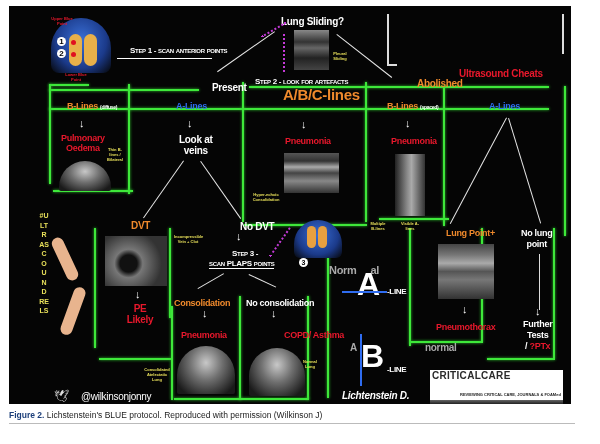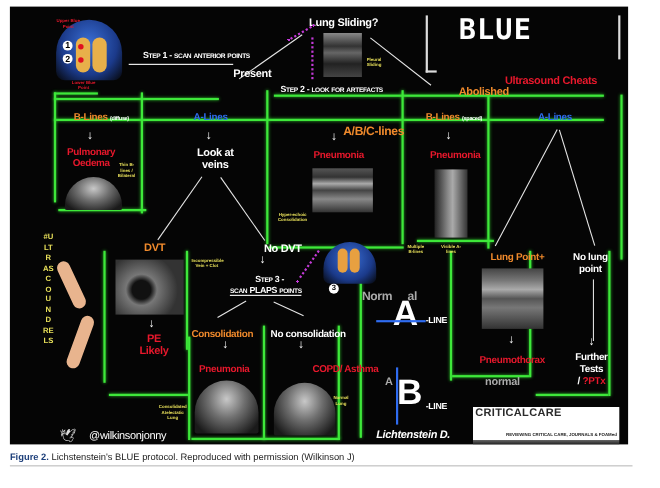--- a/index.html
+++ b/index.html
@@ -54,21 +54,20 @@
   <div class="g v" style="left:318px;top:224px;height:168px;"></div>
   <div class="g v" style="left:400px;top:222px;height:118px;"></div>
   <div class="g h" style="left:402px;top:335px;width:70px;"></div>
   <div class="g v" style="left:472px;top:222px;height:115px;"></div>
   <div class="g h" style="left:478px;top:352px;width:66px;"></div>
   <div class="g v" style="left:544px;top:222px;height:132px;"></div>
 
   <div class="abs" style="left:378px;top:8px;width:2px;height:52px;background:#ddd;"></div>
   <div class="abs" style="left:378px;top:58px;width:10px;height:2px;background:#ddd;"></div>
   <div class="abs" style="left:553px;top:8px;width:2px;height:40px;background:#ddd;"></div>
-  <div class="title" style="left:408px;top:6px;font-size:26px;letter-spacing:1px;">BLUE</div>
   <div class="lbl red" style="left:450px;top:62px;font-size:10px;font-weight:bold;">Ultrasound Cheats</div>
 
   <div class="abs" style="left:42px;top:12px;width:60px;height:55px;border-radius:30px 30px 8px 8px;background:radial-gradient(ellipse at 50% 40%,#3a6fd6 0%,#1b3a8a 60%,#050505 100%);"></div>
   <div class="abs" style="left:60px;top:28px;width:13px;height:32px;border-radius:8px;background:#e8b04a;"></div>
   <div class="abs" style="left:75px;top:28px;width:13px;height:32px;border-radius:8px;background:#e8b04a;"></div>
   <div class="abs" style="left:62px;top:34px;width:5px;height:5px;border-radius:50%;background:#e01020;"></div>
   <div class="abs" style="left:62px;top:46px;width:5px;height:5px;border-radius:50%;background:#e01020;"></div>
   <div class="tiny red" style="left:38px;top:10px;width:30px;color:#e8182c;">Upper Blue Point</div>
   <div class="tiny red" style="left:52px;top:66px;width:30px;color:#e8182c;">Lower Blue Point</div>
   <div class="abs" style="left:48px;top:31px;width:9px;height:9px;border-radius:50%;background:#fff;color:#000;font-size:8px;font-weight:bold;text-align:center;line-height:9px;">1</div>
@@ -81,26 +80,26 @@
   <div class="us" style="left:285px;top:24px;width:35px;height:40px;background:linear-gradient(#888,#333 30%,#666 45%,#222 70%,#444);"></div>
   <div class="tiny" style="left:320px;top:45px;width:22px;">Pleural Sliding</div>
   <div class="dline" style="left:252px;top:30px;width:28px;transform:rotate(-30deg);"></div>
   <div class="dline" style="left:276px;top:28px;width:38px;transform:rotate(90deg);"></div>
 
   <div class="lbl white" style="left:246px;top:71px;font-size:8px;font-variant:small-caps;">Step 2 - look for artefacts</div>
 
   <div class="line" style="left:266px;top:26px;width:70px;transform:rotate(145deg);"></div>
   <div class="line" style="left:328px;top:28px;width:70px;transform:rotate(38deg);"></div>
 
-  <div class="lbl white" style="left:162px;top:56px;font-size:10px;padding-left:41px;">Present</div>
+  <div class="lbl white" style="left:162px;top:76px;font-size:10px;padding-left:41px;">Present</div>
   <div class="lbl orange" style="left:392px;top:72px;font-size:10px;margin-left:16px;">Abolished</div>
 
   <div class="lbl orange" style="left:58px;top:95px;font-size:9px;"><span>B-Lines</span> <span class="white" style="font-size:5px;">(diffuse)</span></div>
   <div class="lbl blue" style="left:167px;top:95px;font-size:9px;">A-Lines</div>
-  <div class="lbl orange" style="left:274px;top:108px;font-size:11px;margin-left:29px;">A/B/C-lines</div>
+  <div class="lbl orange" style="left:274px;top:80px;font-size:15px;">A/B/C-lines</div>
   <div class="lbl orange" style="left:378px;top:95px;font-size:9px;"><span>B-Lines</span> <span class="white" style="font-size:5px;">(spaced)</span></div>
   <div class="lbl blue" style="left:480px;top:95px;font-size:9px;">A-Lines</div>
 
   <div class="arrow" style="left:70px;top:112px;">↓</div>
   <div class="arrow" style="left:178px;top:112px;">↓</div>
   <div class="arrow" style="left:292px;top:113px;">↓</div>
   <div class="arrow" style="left:396px;top:112px;">↓</div>
 
   <div class="lbl red" style="left:52px;top:127px;font-size:9px;text-align:center;line-height:10px;">
       <div>Pulmonary</div>
@@ -170,21 +169,21 @@
   <div class="tiny" style="left:134px;top:361px;width:28px;">Consolidated Atelectatic Lung</div>
   <div class="tiny" style="left:292px;top:353px;width:18px;">Normal Lung</div>
 
   <div class="lbl" style="left:320px;top:258px;font-size:11px;color:#aaa;"><span>Norm</span><span style="display:inline-block;width:14px;"></span><span>al</span></div>
   <div class="lbl white" style="left:348px;top:262px;font-size:32px;line-height:32px;">A</div>
   <div class="abs" style="left:333px;top:285px;width:45px;height:2px;background:#2f6cf0;"></div>
   <div class="lbl white" style="left:378px;top:281px;font-size:8px;">-LINE</div>
 
   <div class="lbl" style="left:341px;top:336px;font-size:10px;color:#aaa;">A</div>
   <div class="lbl white" style="left:352px;top:334px;font-size:32px;line-height:32px;">B</div>
-  <div class="lbl" style="left:394px;top:336px;font-size:10px;color:#aaa;padding-left:38px;">normal</div>
+  <div class="lbl" style="left:378px;top:336px;font-size:10px;color:#aaa;padding-left:38px;">normal</div>
   <div class="lbl white" style="left:378px;top:359px;font-size:8px;">-LINE</div>
   <div class="abs" style="left:351px;top:328px;width:2px;height:52px;background:#2f6cf0;"></div>
   <div class="lbl white" style="left:333px;top:384px;font-size:10px;font-style:italic;">Lichtenstein D.</div>
 
   <div class="lbl orange" style="left:437px;top:222px;font-size:9px;">Lung Point+</div>
   <div class="us" style="left:429px;top:238px;width:56px;height:55px;background:linear-gradient(#444,#777 20%,#aaa 35%,#555 50%,#777 65%,#333);"></div>
   <div class="arrow" style="left:453px;top:298px;">↓</div>
   <div class="lbl red" style="left:427px;top:316px;font-size:9px;">Pneumothorax</div>
 
   <div class="lbl white" style="left:512px;top:222px;font-size:9px;text-align:center;line-height:11px;">

